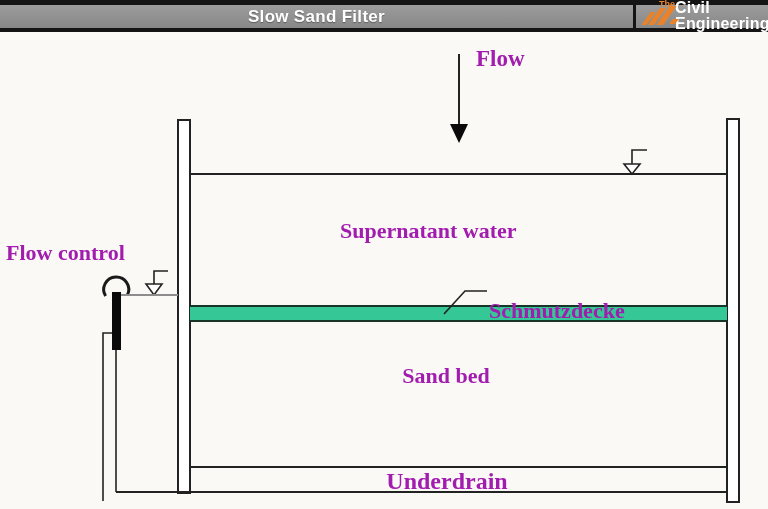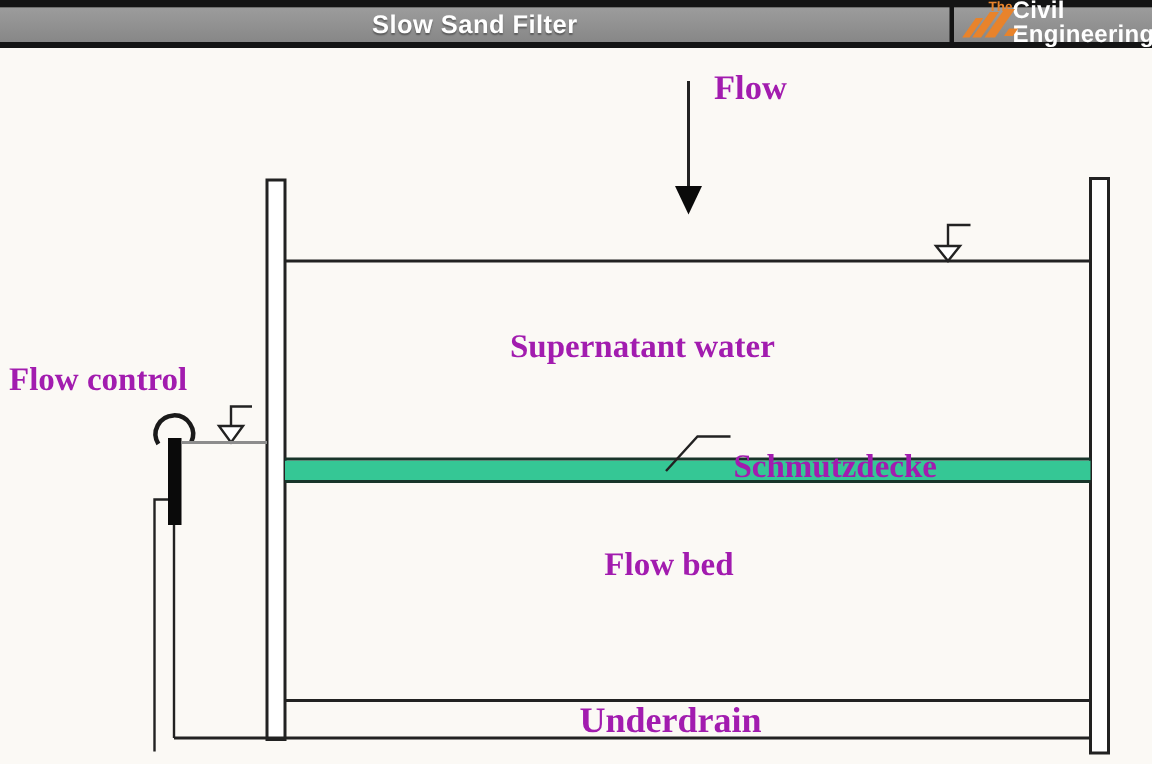--- a/index.html
+++ b/index.html
@@ -139,16 +139,16 @@
       <line class="ln-thin" x1="116" y1="350" x2="116" y2="492"></line>
     </g>
 
     <polyline class="ln-thin" points="487,291 465,291 444,314"></polyline>
   </svg>
 
   <div class="lbl lbl-flow">Flow</div>
   <div class="lbl lbl-flow-control">Flow control</div>
   <div class="lbl lbl-supernatant">Supernatant water</div>
   <div class="lbl lbl-schmutzdecke">Schmutzdecke</div>
-  <div class="lbl lbl-sandbed">Flow bed</div>
+  <div class="lbl lbl-sandbed">Sand bed</div>
   <div class="lbl lbl-underdrain">Underdrain</div>
 
 </div>
 
 </body></html>

